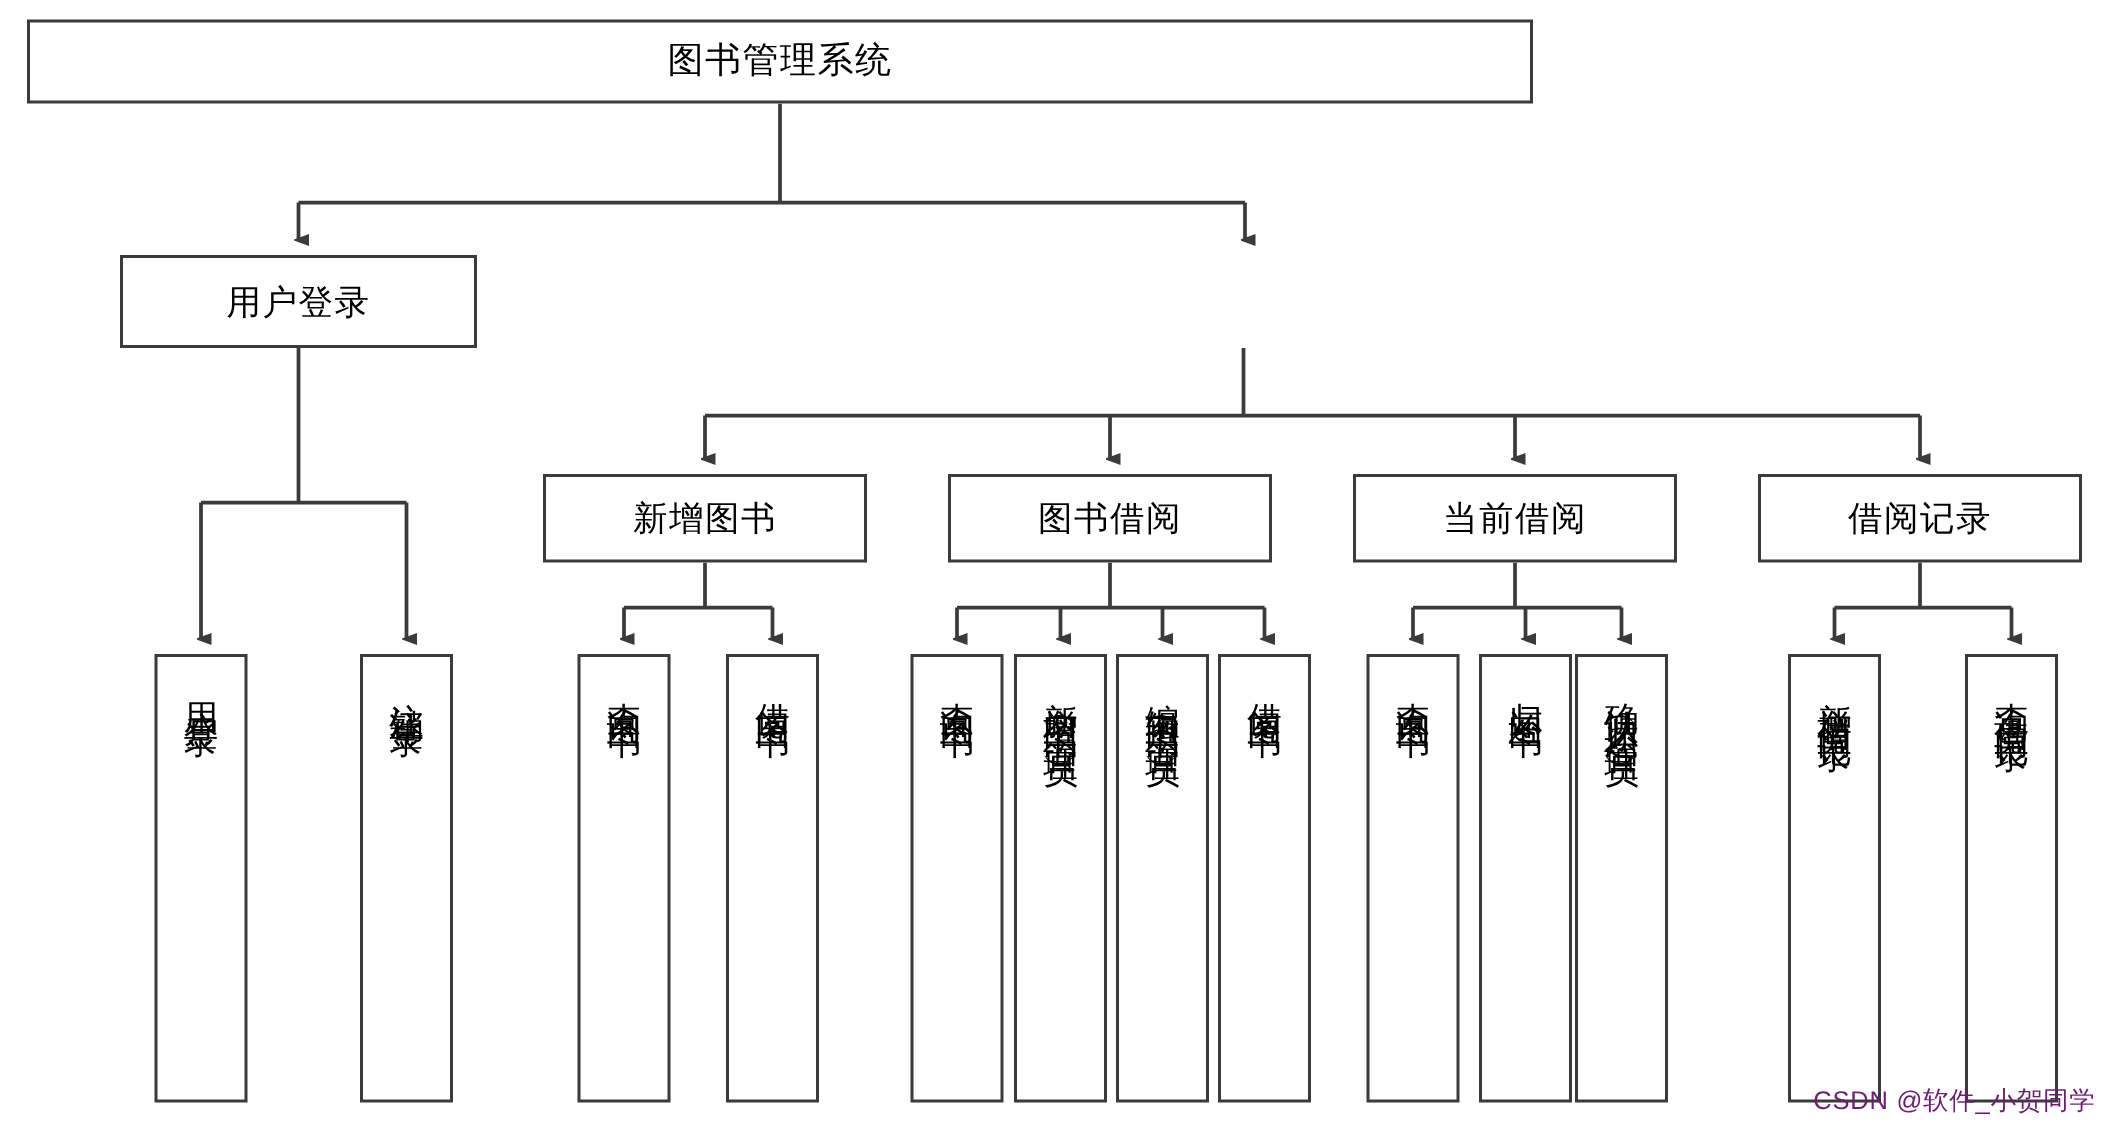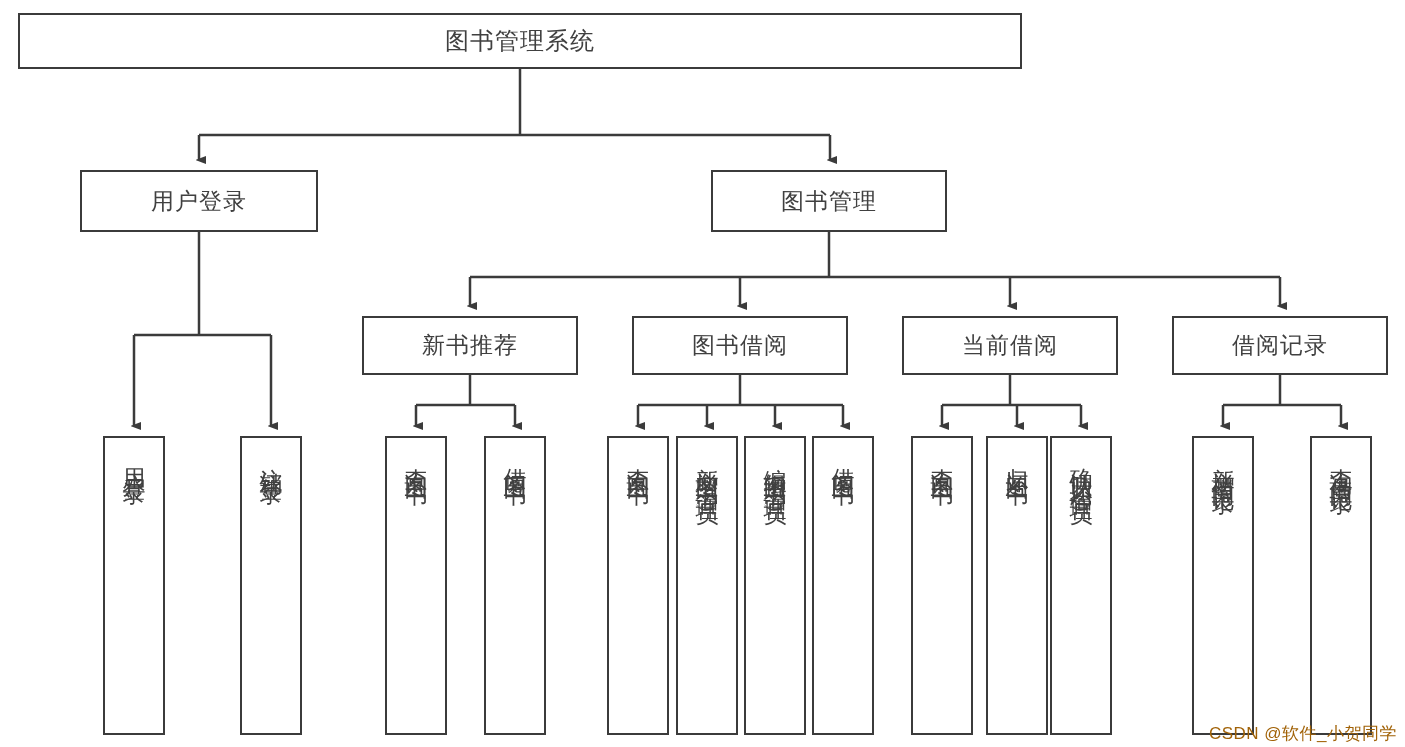--- a/index.html
+++ b/index.html
@@ -31,21 +31,21 @@
     box-sizing: border-box;
     border: 2.5px solid #3b3b3b;
     background: #ffffff;
     display: flex;
     align-items: center;
     justify-content: center;
   }
   .node .label {
     font-size: 23px;
     line-height: 1.15;
-    color: #404040;
+    color: #000000;
     letter-spacing: 1px;
     white-space: nowrap;
   }
   .node.vertical {
     align-items: flex-start;
     justify-content: center;
     padding-top: 12px;
   }
   .node.vertical .label {
     writing-mode: vertical-rl;
@@ -54,21 +54,21 @@
     letter-spacing: 5px;
     line-height: 1;
     white-space: nowrap;
   }
   .node.root .label { font-size: 24px; }
   #watermark {
     position: absolute;
     right: 8px;
     bottom: 2px;
     font-size: 17px;
-    color: #a16207;
+    color: #701a75;
     letter-spacing: 0.5px;
     white-space: nowrap;
   }
 </style>
 </head>
 <body>
 
 <div id="canvas">
 
   <svg class="edges" viewBox="0 0 1405 747">
@@ -121,26 +121,23 @@
     </g>
   </svg>
 
   <div class="node root" style="left:18px; top:13px; width:1004px; height:56px;">
     <span class="label">图书管理系统</span>
   </div>
 
   <div class="node" style="left:80px; top:170px; width:238px; height:62px;">
     <span class="label">用户登录</span>
   </div>
-  <div class="node" style="left:711px; top:170px; width:236px; height:62px;">
-    <span class="label">图书管理</span>
-  </div>
 
   <div class="node" style="left:362px; top:316px; width:216px; height:59px;">
-    <span class="label">新书推荐</span>
+    <span class="label">新增图书</span>
   </div>
   <div class="node" style="left:632px; top:316px; width:216px; height:59px;justify-content:center;">
     <span class="label">图书借阅</span>
   </div>
   <div class="node" style="left:1172px; top:316px; width:216px; height:59px;">
     <span class="label">借阅记录</span>
   </div>
   <div class="node" style="left:902px; top:316px; width:216px; height:59px;">
     <span class="label">当前借阅</span>
   </div>

